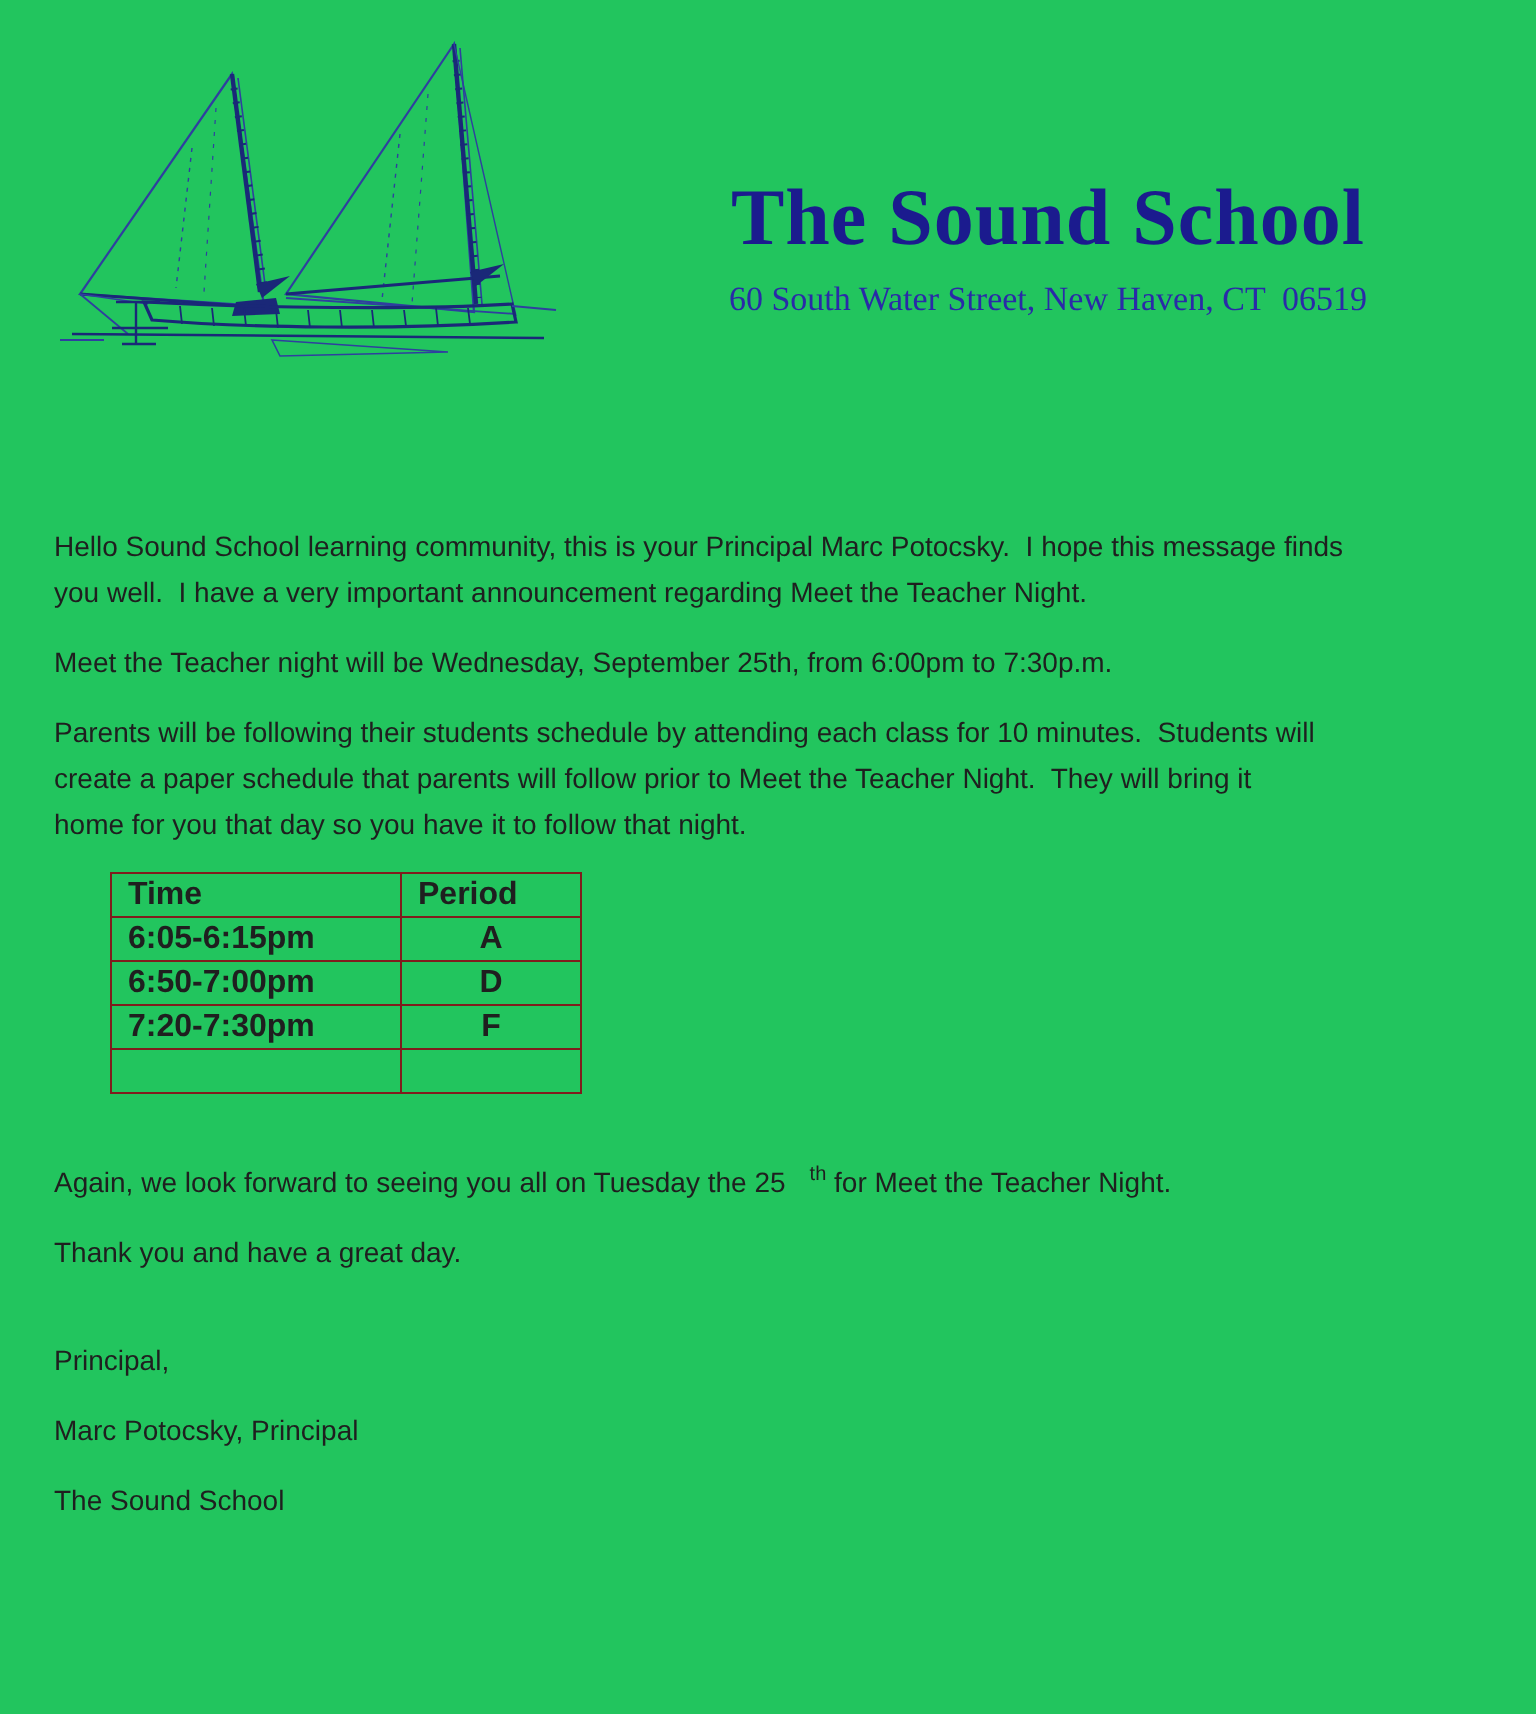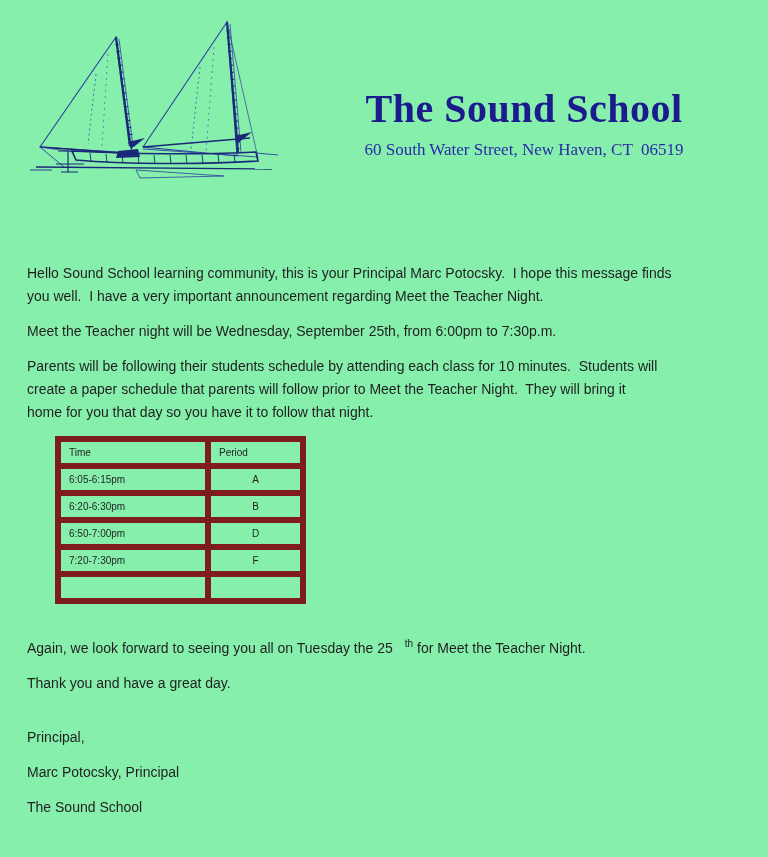--- a/index.html
+++ b/index.html
@@ -1,17 +1,17 @@
 <!DOCTYPE html>
 <html><head>
 <meta charset="utf-8">
 <style>
   html,body { margin:0; padding:0; background:#ffffff; }
   .page {
-    position:relative; width:768px; height:857px; background:#86efac;
+    position:relative; width:768px; height:857px; background:#22c55e;
     font-family:"Liberation Sans", sans-serif; color:#1f1f1f; overflow:hidden;
   }
   
   .letterhead { position:relative; height:185px; }
   .logo { position:absolute; left:28px; top:12px; }
   .head-text { position:absolute; left:300px; top:86px; width:448px; text-align:center; }
   .school-title {
     margin:0; font-family:"Liberation Serif", serif; font-weight:bold;
     font-size:40px; line-height:46px; color:#1b1b8e; letter-spacing:0.5px;
   }
@@ -20,22 +20,22 @@
     font-size:17px; line-height:21px; color:#2a2aa8; white-space:pre;text-align:center;
   }
   
   .content { padding:77px 23px 0 27px; font-size:14px; line-height:23px; }
   .content p { margin:0 0 12px 0; }
   .tline { white-space:pre; }
   sup.ord { font-size:10px; line-height:0; vertical-align:super;margin-left:12px; }
   
   table.schedule { border-collapse:collapse; margin:0 0 33px 28px; table-layout:fixed; }
   .schedule th, .schedule td {
-    border:6px solid #7f1d1d; height:21px; padding:0 0 0 8px;
-    font-size:10px; font-weight:normal; text-align:left; line-height:21px;
+    border:1px solid #7f1d1d; height:21px; padding:0 0 0 8px;
+    font-size:16px; font-weight:bold; text-align:left; line-height:21px;
   }
   .schedule .col-time { width:136px; }
   .schedule .col-period { width:81px; }
   .schedule td.period-cell { text-align:center; padding:0; }
   
   .closing { margin-top:31px !important; }
 </style>
 </head>
 <body>
 
@@ -111,24 +111,20 @@
           <th class="col-time">Time</th>
           <th class="col-period">Period</th>
         </tr>
       </thead>
       <tbody>
         <tr>
           <td>6:05-6:15pm</td>
           <td class="period-cell">A</td>
         </tr>
         <tr>
-          <td>6:20-6:30pm</td>
-          <td class="period-cell">B</td>
-        </tr>
-        <tr>
           <td>6:50-7:00pm</td>
           <td class="period-cell">D</td>
         </tr>
         <tr>
           <td>7:20-7:30pm</td>
           <td class="period-cell">F</td>
         </tr>
         <tr>
           <td></td>
           <td class="period-cell"></td>

